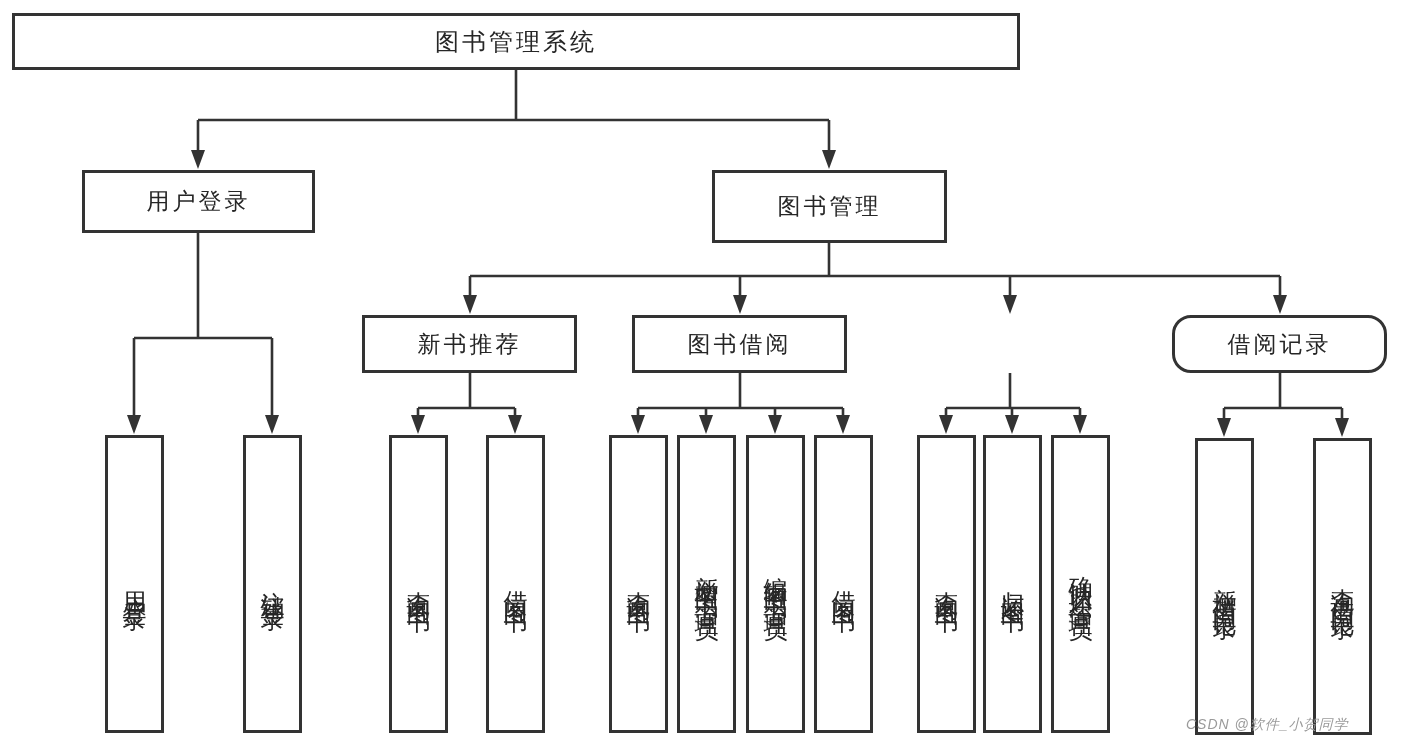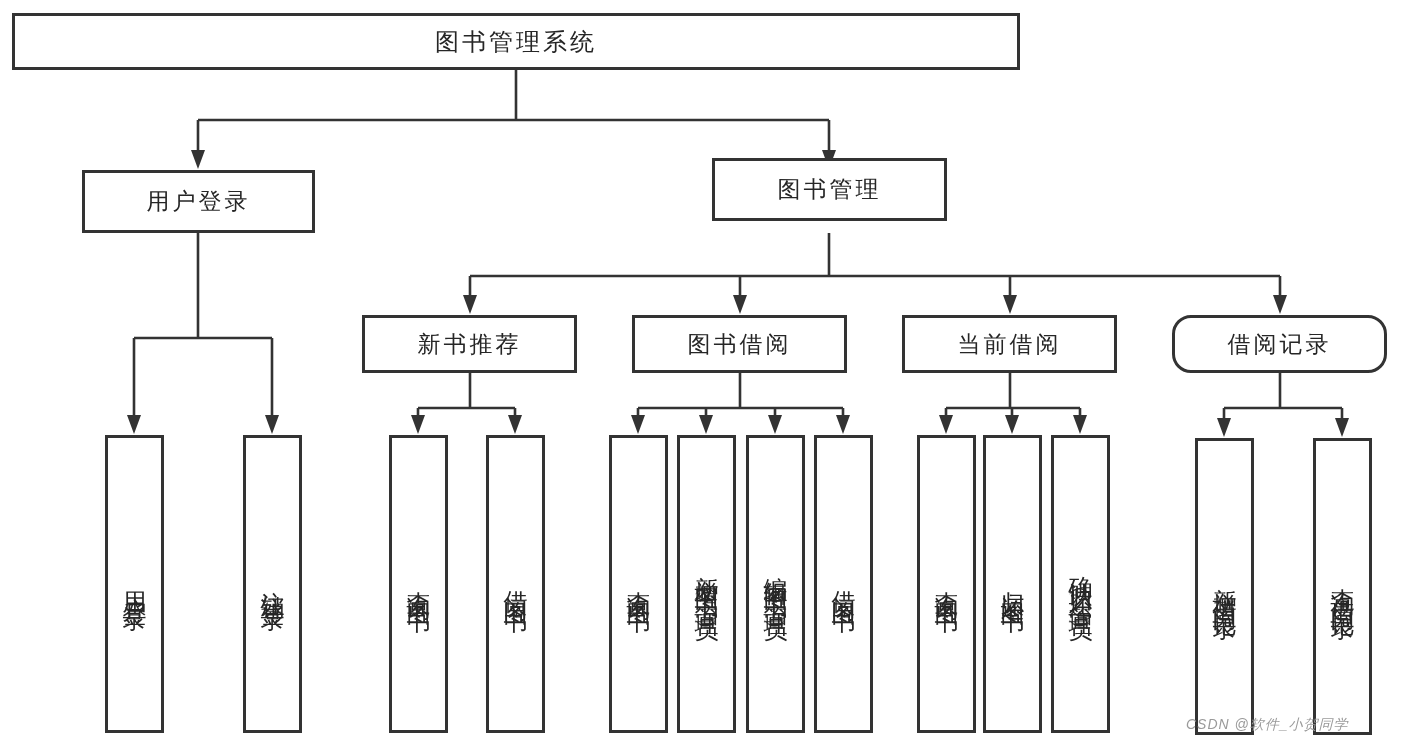--- a/index.html
+++ b/index.html
@@ -43,21 +43,21 @@
     writing-mode: vertical-rl;
     text-orientation: mixed;
     font-size: 24px;
     letter-spacing: 6px;
     line-height: 1;
     white-space: nowrap;
   }
   
   .root-box  { left: 12px;   top: 13px;  width: 1008px; height: 57px; }
   .n-user    { left: 82px;   top: 170px; width: 233px;  height: 63px; }
-  .n-bookmgr { left: 712px;  top: 158px; width: 235px;  height: 63px; }
+  .n-bookmgr { left: 712px;  top: 170px; width: 235px;  height: 73px; }
   .n-newbook { left: 362px;  top: 315px; width: 215px;  height: 58px; }
   .n-borrow  { left: 632px;  top: 315px; width: 215px;  height: 58px; text-align: center; }
   .n-current { left: 902px;  top: 315px; width: 215px;  height: 58px; }
   .n-record  { left: 1172px; top: 315px; width: 215px;  height: 58px; border-radius: 19px; }
   .lf { top: 435px; width: 59px; height: 298px; }
   .lf1  { left: 105px; }
   .lf2  { left: 243px; }
   .lf3  { left: 389px; }
   .lf4  { left: 486px; }
   .lf5  { left: 609px; }
@@ -119,23 +119,20 @@
   <div class="box n-bookmgr">
     <span class="h-label">图书管理</span>
   </div>
 
   <div class="box n-newbook">
     <span class="h-label">新书推荐</span>
   </div>
   <div class="box n-borrow">
     <span class="h-label">图书借阅</span>
   </div>
-  <div class="box n-current">
-    <span class="h-label">当前借阅</span>
-  </div>
   <div class="box n-record">
     <span class="h-label">借阅记录</span>
   </div>
 
   <div class="box v-box lf lf1">
     <span class="v-label">用户登录</span>
   </div>
   <div class="box v-box lf lf2">
     <span class="v-label">注销登录</span>
   </div>

